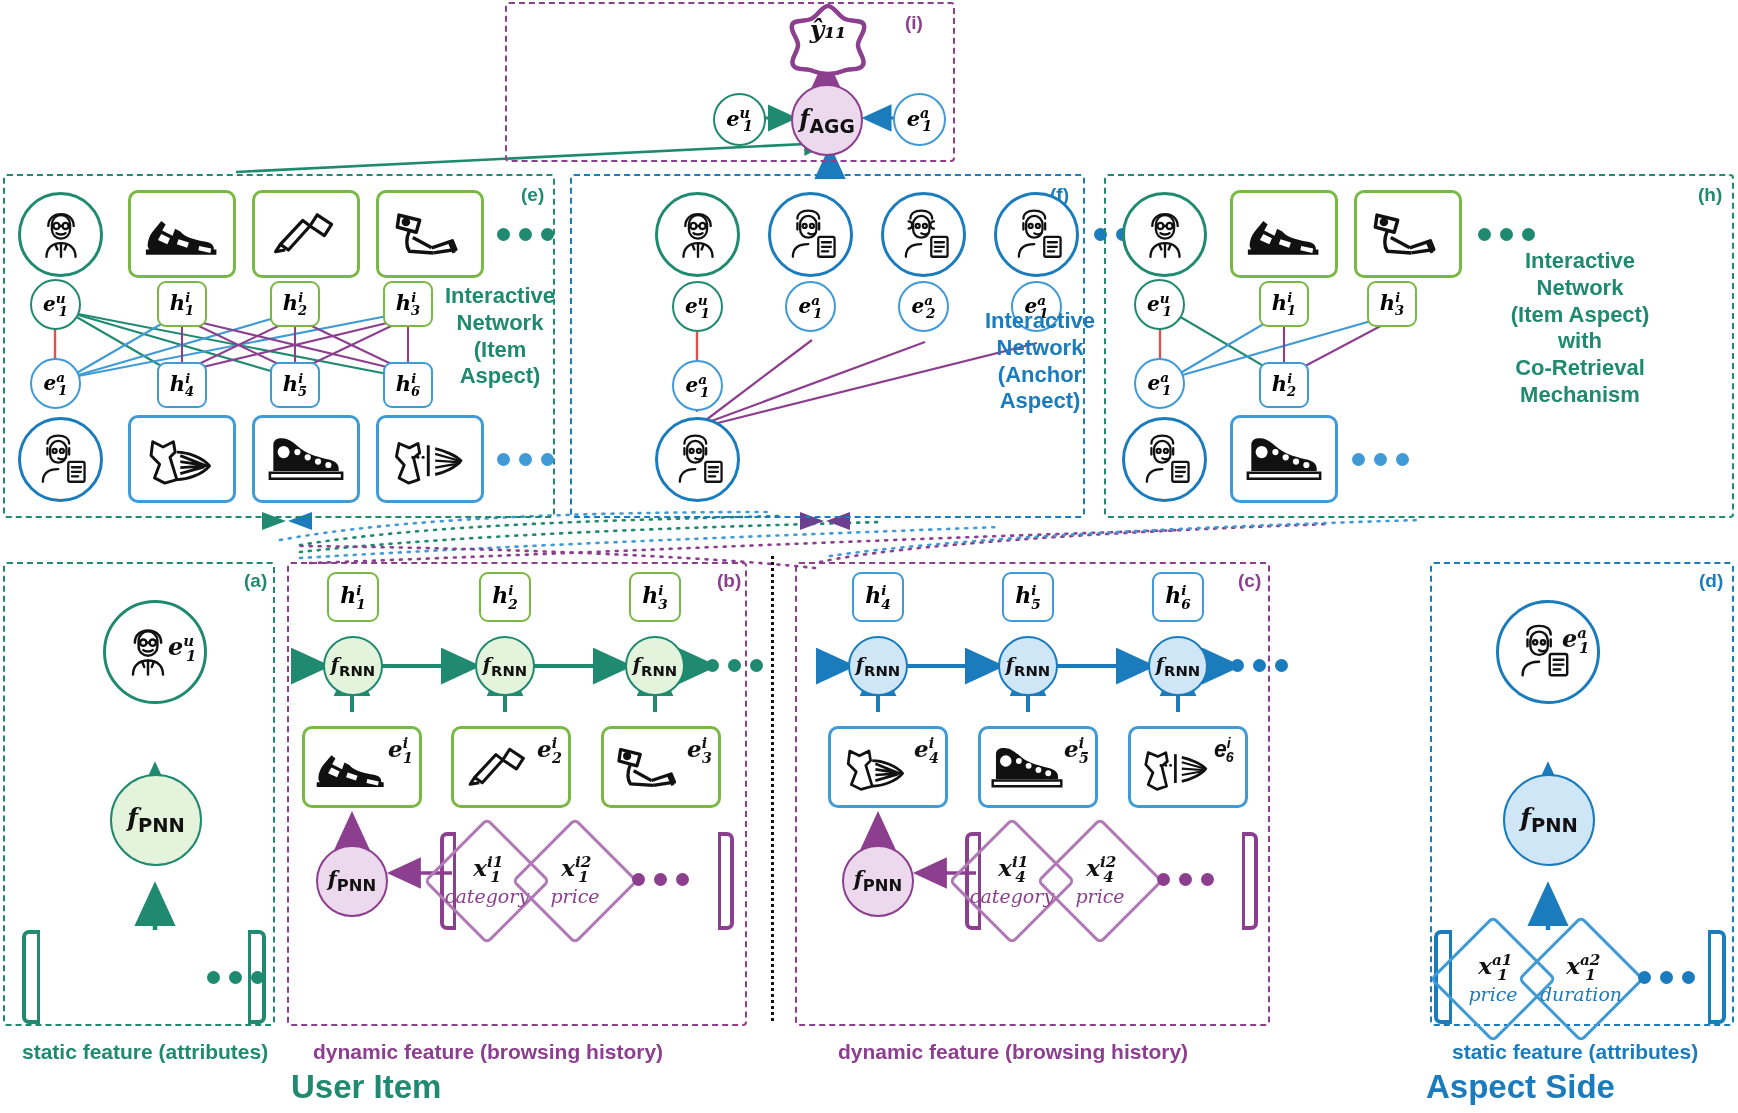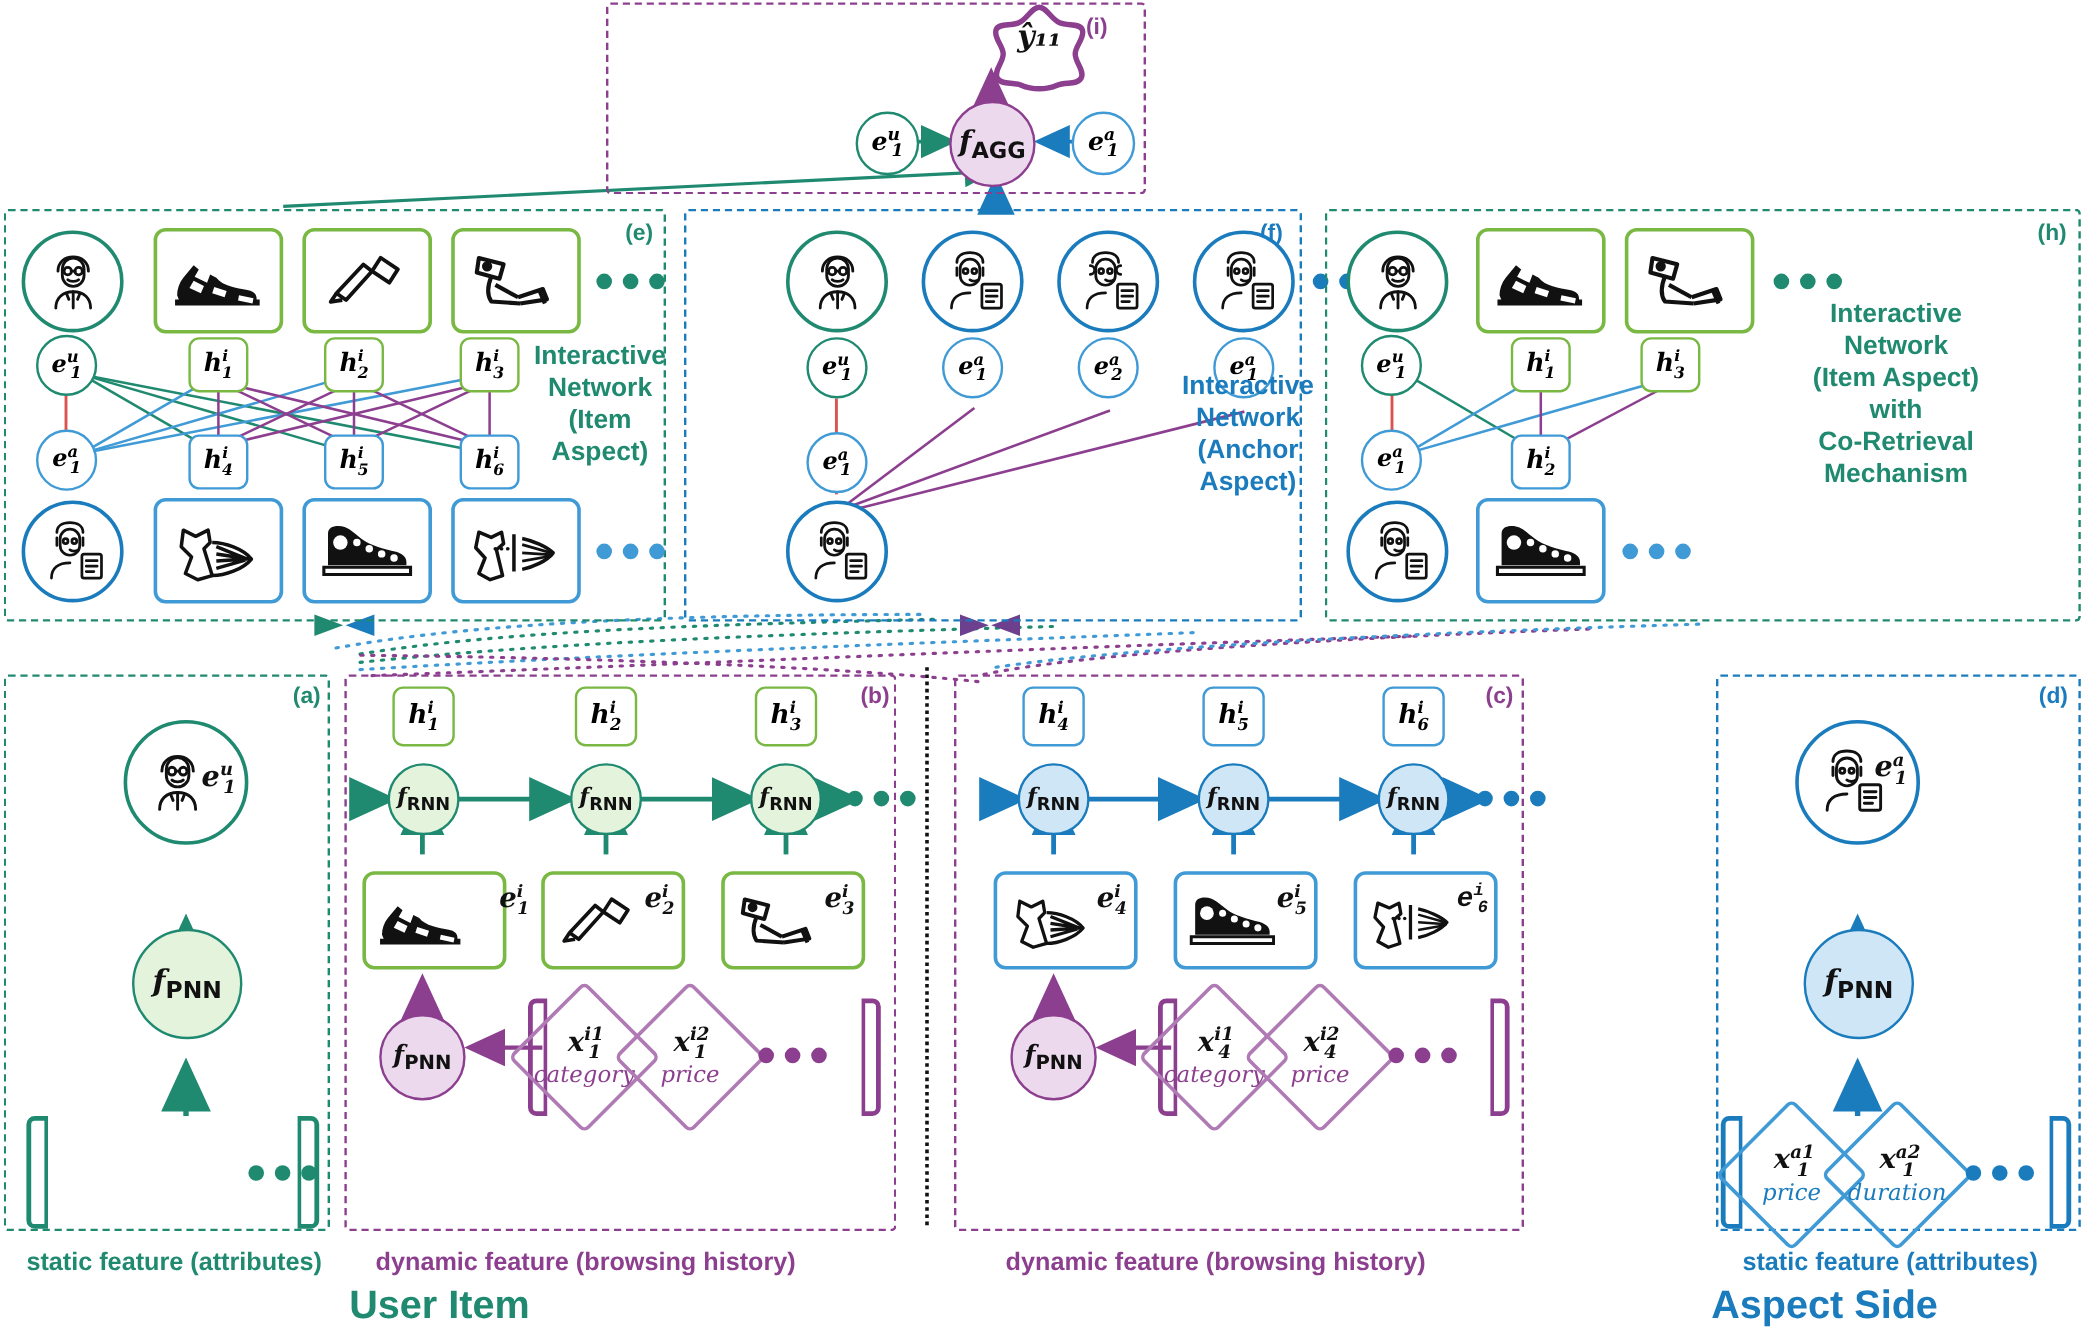--- a/index.html
+++ b/index.html
@@ -209,21 +209,21 @@
     <line x1="878" y1="845" x2="878" y2="817" stroke="#8d3f8f" stroke-width="4" marker-end="url(#apB)"></line>
     <line x1="976" y1="873" x2="918" y2="873" stroke="#8d3f8f" stroke-width="3.4" marker-end="url(#apB)"></line>
 
     <line x1="1548" y1="818" x2="1548" y2="768" stroke="#1a7bbd" stroke-width="4.5" marker-end="url(#abB)"></line>
     <line x1="1548" y1="930" x2="1548" y2="888" stroke="#1a7bbd" stroke-width="4.5" marker-end="url(#abB)"></line>
   </svg>
 
   <div class="panel p-purple" style="left:505px;top:2px;width:450px;height:160px;"></div>
   <div class="plabel lbl-purple" style="left:905px;top:12px;">(i)</div>
 
-  <div class="abs" style="left:820px;top:2px;width:92px;height:76px;">
+  <div class="abs" style="left:782px;top:2px;width:92px;height:76px;">
     <svg viewBox="0 0 92 76" style="width:92px;height:76px;">
       <path d="M46,4 C52,4 56,14 63,17 C70,20 80,17 82,23 C84,30 76,36 76,43 C76,50 84,57 81,63 C78,69 68,66 61,69 C54,72 50,72 46,72 C42,72 38,72 31,69 C24,66 14,69 11,63 C8,57 16,50 16,43 C16,36 8,30 10,23 C12,17 22,20 29,17 C36,14 40,4 46,4 Z" fill="#fff" stroke="#8d3f8f" stroke-width="4.5" stroke-linejoin="round"></path>
     </svg>
     <div class="abs" style="left:0;top:13px;width:92px;text-align:center;font-family:'DejaVu Serif',serif;font-style:italic;font-weight:bold;font-size:25px;color:#111;">
       <span>ŷ₁₁</span>
     </div>
   </div>
 
   <div class="fcirc fc-purple" style="left:791px;top:84px;width:72px;height:72px;">
     <span class="fn" style="font-size:24px;color:#111;"><i>f</i><sub>AGG</sub></span>
@@ -676,21 +676,21 @@
           <path d="M10 44c0-6 2-12 6-17l10-12 5 4-4 7 12 6 3-8 6 3c6 8 20 10 30 12 6 1 9 4 9 8v2H12z"></path>
           <path d="M8 48h82v6H8z"></path>
         </g>
         <g fill="#fff">
           <path d="M26 30l10 5-3 7-11-5z"></path>
           <path d="M46 36l12 4-2 6-12-4z"></path>
           <path d="M70 44l14 3-1 5-14-3z"></path>
         </g>
       </svg>
   </div>
-  <div class="abs" style="left:388px;top:735px;font-family:'DejaVu Serif',serif;font-style:italic;font-weight:bold;font-size:23px;color:#111;margin-left:28px;">
+  <div class="abs" style="left:388px;top:735px;font-family:'DejaVu Serif',serif;font-style:italic;font-weight:bold;font-size:23px;color:#111;">
     e<sup style="font-size:.62em;">i</sup><sub style="font-size:.62em;margin-left:-5px;">1</sub></div>
 
   <div class="itembox ib-green" style="left:451px;top:726px;width:120px;height:82px;">
     <svg viewBox="0 0 100 60" style="width:76px;height:47px;margin-right:24px;">
         <g fill="none" stroke="#111" stroke-width="4" stroke-linejoin="round">
       <path d="M64 6l18 12-9 14-18-12z"></path>
           <path d="M55 20L28 50l-10-7L46 13z"></path>
           <path d="M18 43l-6 9 12-2"></path>
         </g>
       </svg>
@@ -811,21 +811,21 @@
       <g fill="#111">
           <circle cx="30" cy="28" r="1.8"></circle>
           <circle cx="36" cy="28" r="1.8"></circle>
           <circle cx="42" cy="28" r="1.8"></circle>
         </g>
       <g fill="none" stroke="#111" stroke-width="2.6">
           <path d="M56 24l28 8M56 32l30 2M56 40l28-5"></path>
         </g>
       </svg>
   </div>
-  <div class="abs" style="left:1214px;top:735px;font-family:Liberation Mono, monospace;font-style:italic;font-weight:bold;font-size:23px;color:#111;">
+  <div class="abs" style="left:1214px;top:735px;font-family:Liberation Sans, sans-serif;font-style:italic;font-weight:bold;font-size:23px;color:#111;">
     e<sup style="font-size:.62em;">i</sup><sub style="font-size:.62em;margin-left:-5px;">6</sub></div>
 
   <div class="fcirc fc-purple" style="left:842px;top:845px;width:72px;height:72px;">
     <span class="fn" style="font-size:21px;color:#111;"><i>f</i><sub>PNN</sub></span>
     </div>
 
   <div class="brk brk-l" style="left:965px;top:832px;width:16px;height:98px;border-color:#8d3f8f;"></div>
   <div class="brk brk-r" style="left:1242px;top:832px;width:16px;height:98px;border-color:#8d3f8f;"></div>
 
   <div class="diamond dm-purple" style="left:967px;top:836px;width:90px;height:90px;">

